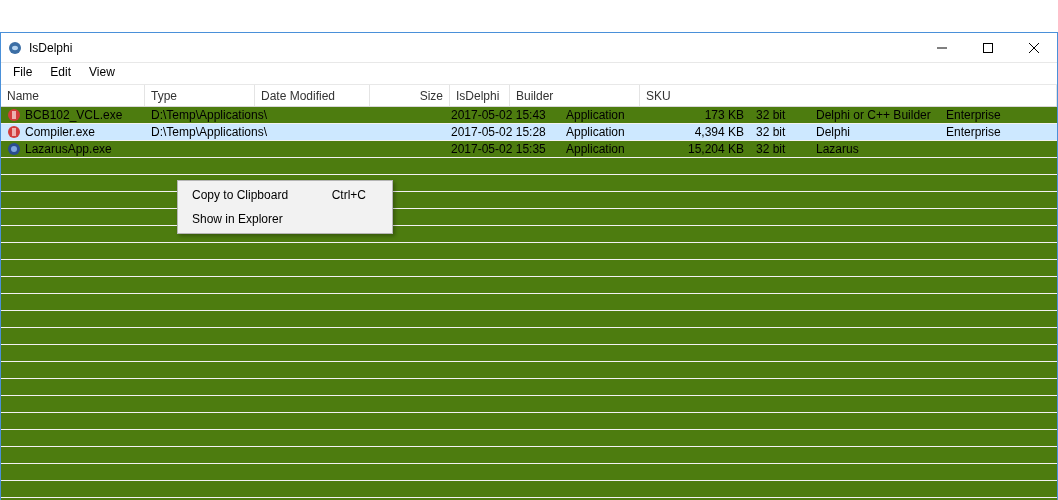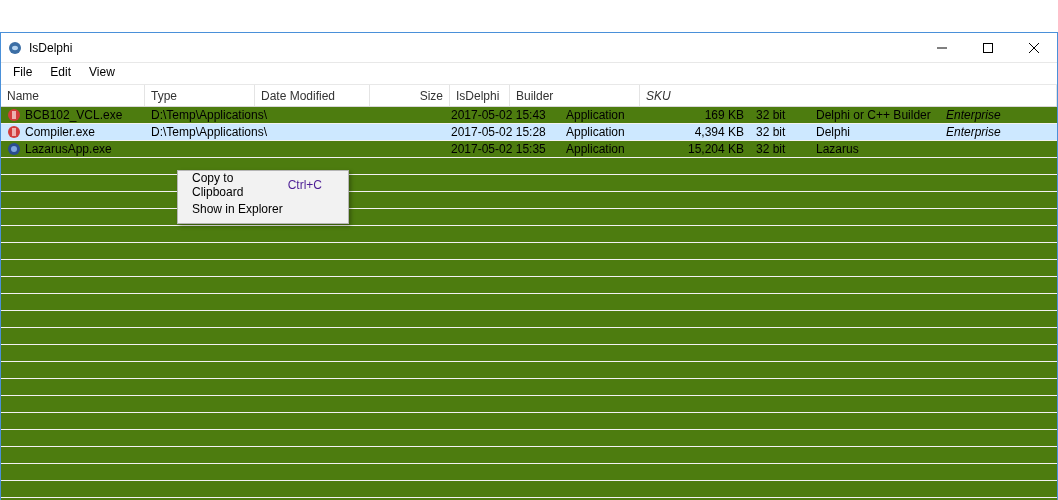--- a/index.html
+++ b/index.html
@@ -89,21 +89,21 @@
     overflow: hidden;
     white-space: nowrap;
   }
   .col-name { width: 144px; }
   .col-path { width: 300px; }
   .col-date { width: 115px; }
   .col-type { width: 110px; }
   .col-size { width: 80px; justify-content:flex-end; text-align:right;}
   .col-proc { width: 60px; }
   .col-comp { width: 130px; }
-  .col-sku  { flex: 1; font-style: italic; }
+  .col-sku  { flex: 1; }
   .rows {
     flex: 1;
     overflow: auto;
     background: #4d7c0f;
     position: relative;
   }
   .row {
     display: flex;
     height: 17px;
     align-items: center;
@@ -136,37 +136,37 @@
     border-top: 1px solid #d0d0d0;
     background: #f0f0f0;
     display: flex;
     align-items: center;
     padding: 0 4px;
     font-size: 12px;
   }
   .context-menu {
     position: absolute;
     left: 176px;
-    top: 85px;
-    width: 172px;
+    top: 95px;
+    width: 216px;
     background: #f2f2f2;
     border: 1px solid #b6b6b6;
     box-shadow: 2px 2px 4px rgba(0,0,0,0.3);
     padding: 2px;
   }
   .ctx-item {
     height: 24px;
     display: flex;
     align-items: center;
     padding: 0 24px 0 12px;
     font-size: 12px;
   }
   .ctx-item .shortcut {
     margin-left: auto;
-    color: #4c1d95;
+    color: #000000;
   }
 </style>
 </head>
 <body>
 
 <div class="window">
 
   <div class="titlebar">
     <span class="app-icon">
       <svg width="16" height="16" viewBox="0 0 16 16">
@@ -218,21 +218,21 @@
               <svg width="14" height="14" viewBox="0 0 14 14">
                 <circle cx="7" cy="7" r="6" fill="#d23c3c"></circle>
                 <rect x="5" y="3" width="4" height="8" fill="#fff" opacity="0.6"></rect>
               </svg>
             </span>
             <span>BCB102_VCL.exe</span>
           </div>
           <div class="cell col-path">D:\Temp\Applications\</div>
           <div class="cell col-date">2017-05-02 15:43</div>
           <div class="cell col-type">Application</div>
-          <div class="cell col-size">169 KB</div>
+          <div class="cell col-size">173 KB</div>
           <div class="cell col-proc">32 bit</div>
           <div class="cell col-comp">Delphi or C++ Builder</div>
           <div class="cell col-sku">Enterprise</div>
         </div>
         <div class="row selected">
           <div class="cell col-name">
             <span class="file-icon">
               <svg width="14" height="14" viewBox="0 0 14 14">
                 <circle cx="7" cy="7" r="6" fill="#d23c3c"></circle>
                 <rect x="5" y="3" width="4" height="8" fill="#fff" opacity="0.6"></rect>

